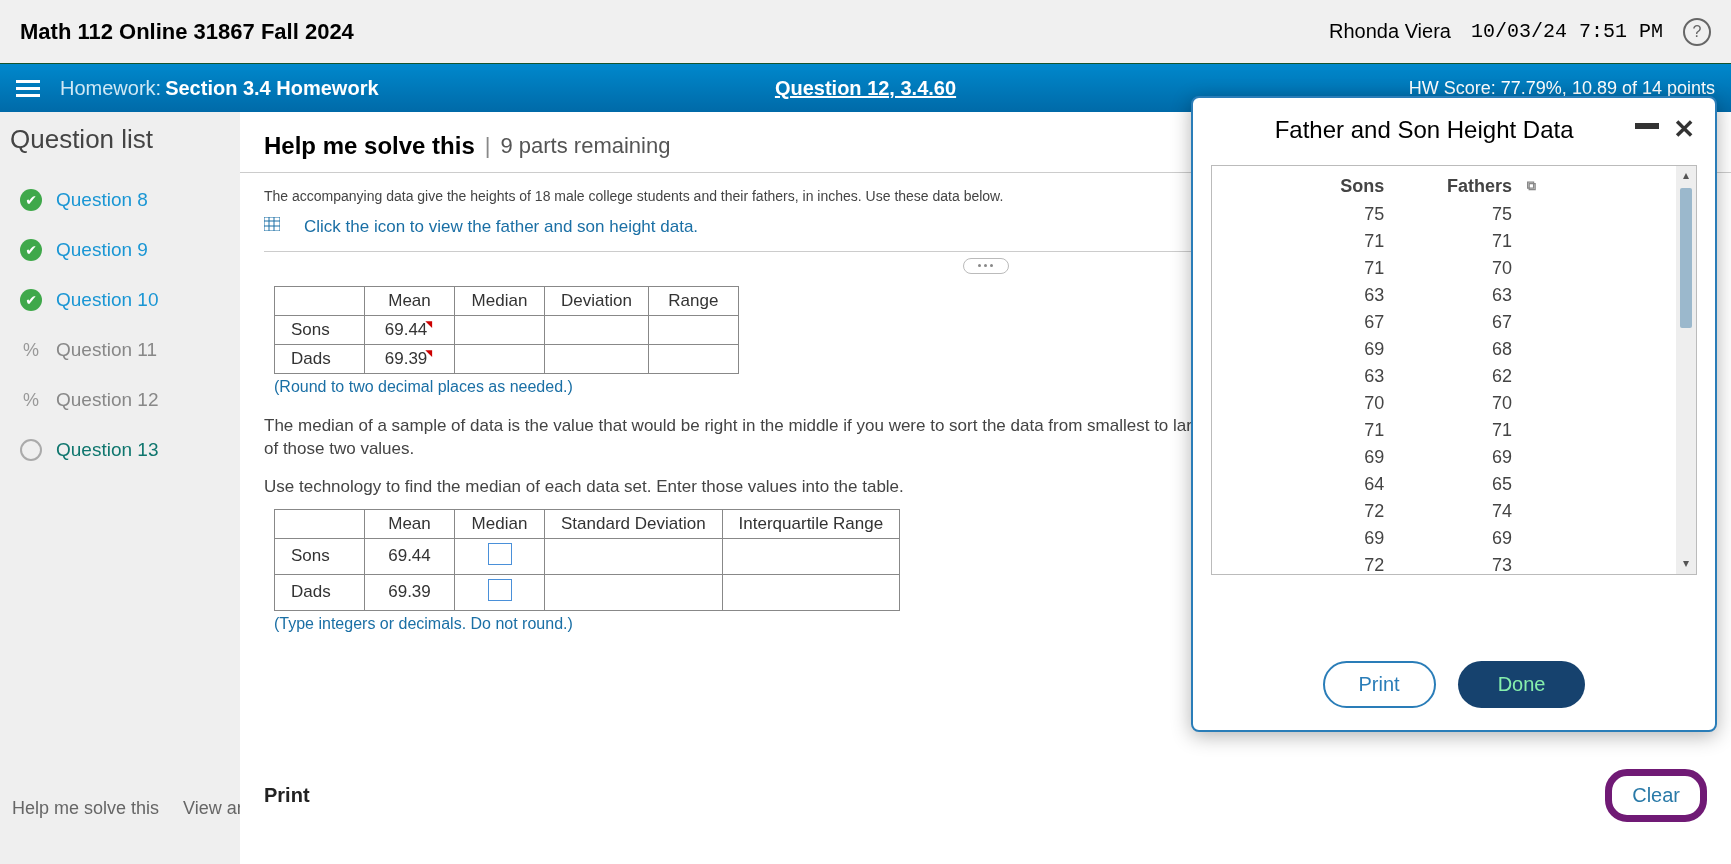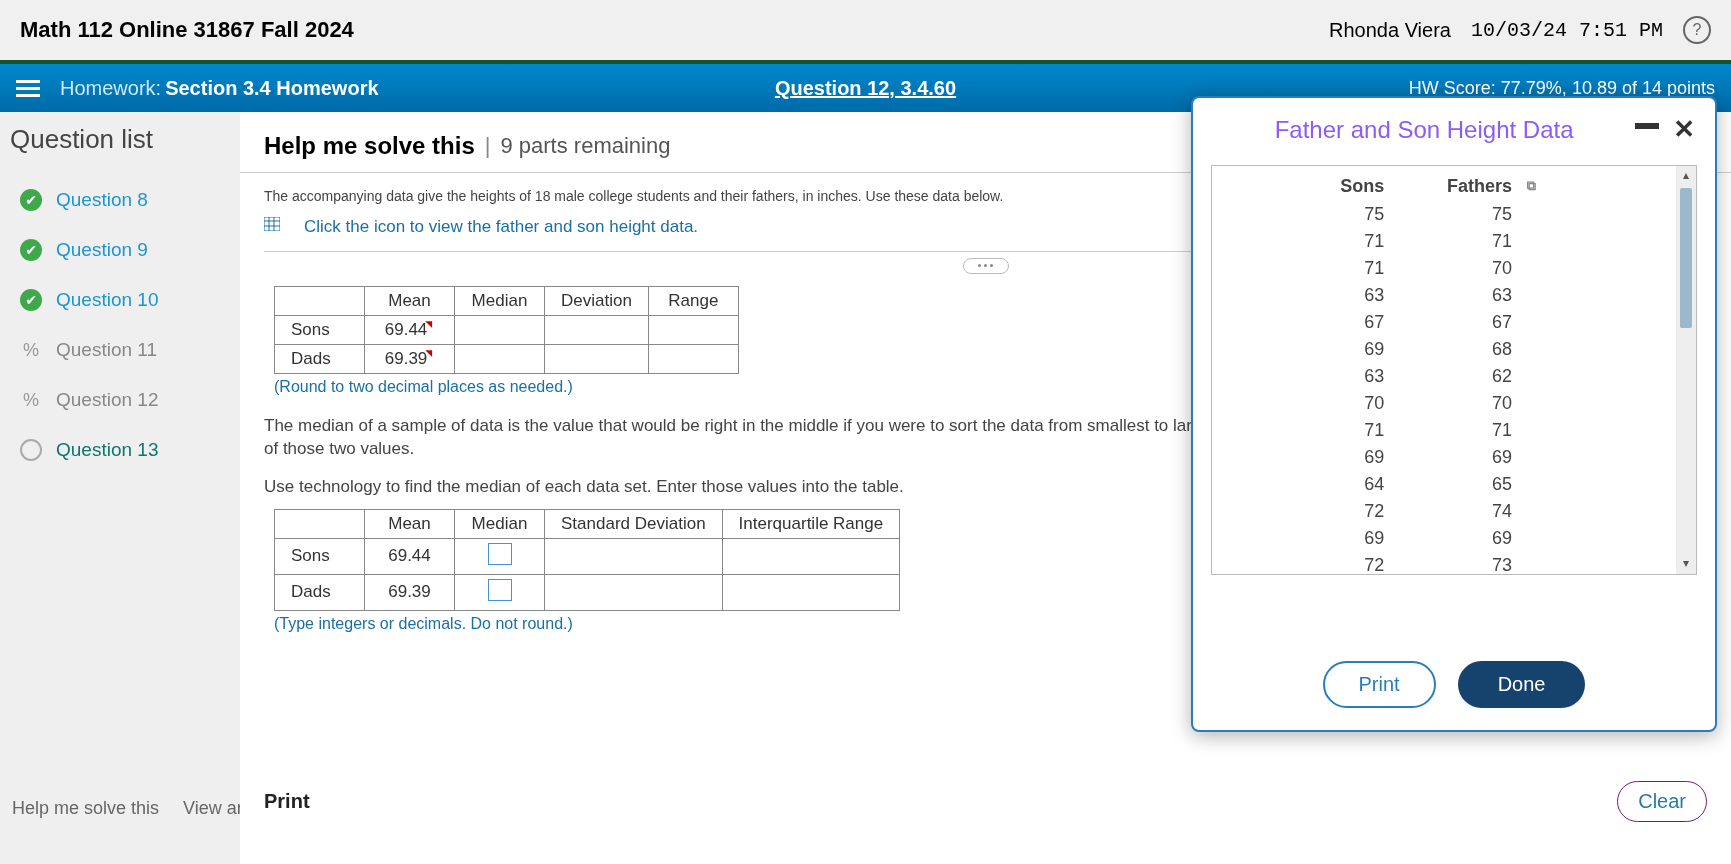--- a/index.html
+++ b/index.html
@@ -1,18 +1,18 @@
 <!DOCTYPE html>
 <html><head>
 <meta charset="utf-8">
 <style>
   * { box-sizing: border-box; margin: 0; padding: 0; }
   body { font-family: Arial, Helvetica, sans-serif; background: #e8e8e8; width: 1731px; height: 864px; overflow: hidden; position: relative; }
   
-  .top-bar { height: 64px; background: #f0f0f0; display: flex; align-items: center; padding: 0 20px; border-bottom: 4px solid #14532d; }
+  .top-bar { height: 64px; background: #f0f0f0; display: flex; align-items: center; padding: 0 20px; border-bottom: 1px solid #14532d; }
   .course-title { font-size: 22px; font-weight: bold; flex: 1; }
   .user-name { font-size: 20px; margin-right: 20px; }
   .datetime { font-size: 20px; margin-right: 20px; font-family: Liberation Mono, monospace; }
   .help-circle { width: 28px; height: 28px; border: 2px solid #666; border-radius: 50%; display: flex; align-items: center; justify-content: center; font-size: 16px; color: #666; }
   
   .blue-bar { height: 48px; background: linear-gradient(#0088cc, #006aa8); display: flex; align-items: center; padding: 0 16px; color: #fff; position: relative; }
   .hamburger { width: 24px; margin-right: 20px; cursor: pointer; }
   .hamburger div { height: 3px; background: #fff; margin: 4px 0; }
   .hw-label { font-size: 20px; color: #cfe8f5; }
   .hw-section { font-size: 20px; font-weight: bold; margin-left: 4px; }
@@ -55,42 +55,42 @@
   .stat-table td.lbl { font-weight: normal; text-align:left;}
   .rednote { color:#c00; font-size:9px; position:relative; top:-8px; left:-2px;}
   .hint { color:#1a6fa5; font-size:16px; margin: 4px 0 14px 34px; }
   
   .para { padding: 4px 24px 10px; font-size:17px; color:#444; line-height:1.4;}
   
   .input-cell { width: 24px; height: 22px; border:1px solid #4a90d9; display:inline-block; background:#fff;}
   
   .footer-row { position: absolute; bottom: 42px; left: 24px; right: 24px; display:flex; align-items:center;}
   .print-link { font-size:20px; font-weight:bold; color:#222; cursor:pointer;}
-  .clear-pill { margin-left:auto; border:1px solid #701a75; border-radius: 22px; padding: 8px 20px; font-size:20px; color:#2a7aa8; background:#fff; cursor:pointer;}
+  .clear-pill { margin-left:auto; border:7px solid #701a75; border-radius: 22px; padding: 8px 20px; font-size:20px; color:#2a7aa8; background:#fff; cursor:pointer;}
   
   
   .popup { position: absolute; top: 96px; right: 14px; width: 526px; height: 636px; background: #fff; border: 2px solid #2a7db8; border-radius: 8px; box-shadow: 0 4px 20px rgba(0,0,0,.3); display:flex; flex-direction:column; z-index: 50;}
   .popup-header { display:flex; align-items:center; padding: 16px 20px 4px; }
-  .popup-title { font-size: 24px; color:#8b5cf6; flex:1; text-align:center;}
+  .popup-title { font-size: 24px; color:#000000; flex:1; text-align:center;}
   .min-icon { width: 24px; height: 6px; background:#333; margin-right: 14px; margin-top: -8px;}
   .close-x { font-size: 26px; color:#333; cursor:pointer; font-weight:bold;}
   .popup-body { flex:1; padding: 10px 18px; overflow:hidden; position:relative;}
   .data-frame { border:1px solid #bbb; height: 410px; margin-top: 6px; position:relative; display:flex;}
   .data-scroll { flex:1; overflow-y:auto; padding: 6px 40px 6px 90px;}
   .data-table { width: 230px; border-collapse: collapse; font-size:18px; color:#444;}
   .data-table th { font-weight: bold; padding: 4px 20px; text-align:right; position:relative;}
   .data-table td { padding: 3px 20px; text-align:right;}
   .copy-icon { position:absolute; right:-4px; top:6px; font-size:13px; color:#888;}
   .scroll-track { width:20px; background:#eee; display:flex; flex-direction:column; align-items:center; padding:2px 0;}
   .scroll-arrow { font-size:12px; color:#555; cursor:pointer; height:16px;}
   .scroll-thumb { flex:0 0 140px; width:12px; background:#9bb8cc; border-radius:2px; margin:4px 0;}
   .scroll-space { flex:1; }
   .popup-footer { padding: 14px 0 22px; display:flex; justify-content:center; gap: 22px;}
   .btn-outline { border:2px solid #2a7db8; background:#fff; color:#2a7db8; border-radius: 24px; padding: 10px 34px; font-size:20px; cursor:pointer;}
-  .btn-solid   { border:none; background:#16426e; color:#ffffff; border-radius: 24px; padding: 12px 40px; font-size:20px; cursor:pointer;}
+  .btn-solid   { border:none; background:#16426e; color:#86efac; border-radius: 24px; padding: 12px 40px; font-size:20px; cursor:pointer;}
 </style>
 </head>
 <body>
 
 <div class="top-bar">
   <div class="course-title">Math 112 Online 31867 Fall 2024</div>
   <div class="user-name">Rhonda Viera</div>
   <div class="datetime">10/03/24 7:51 PM</div>
   <div class="help-circle">?</div>
 </div>

